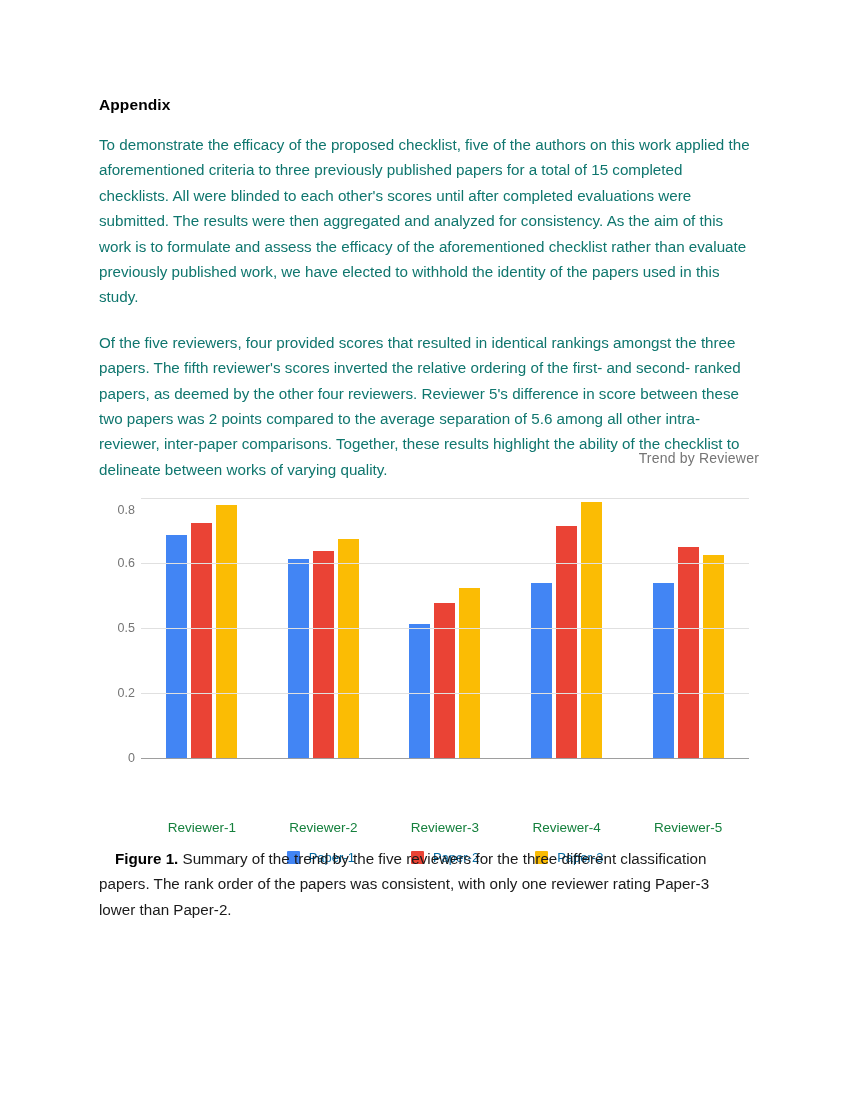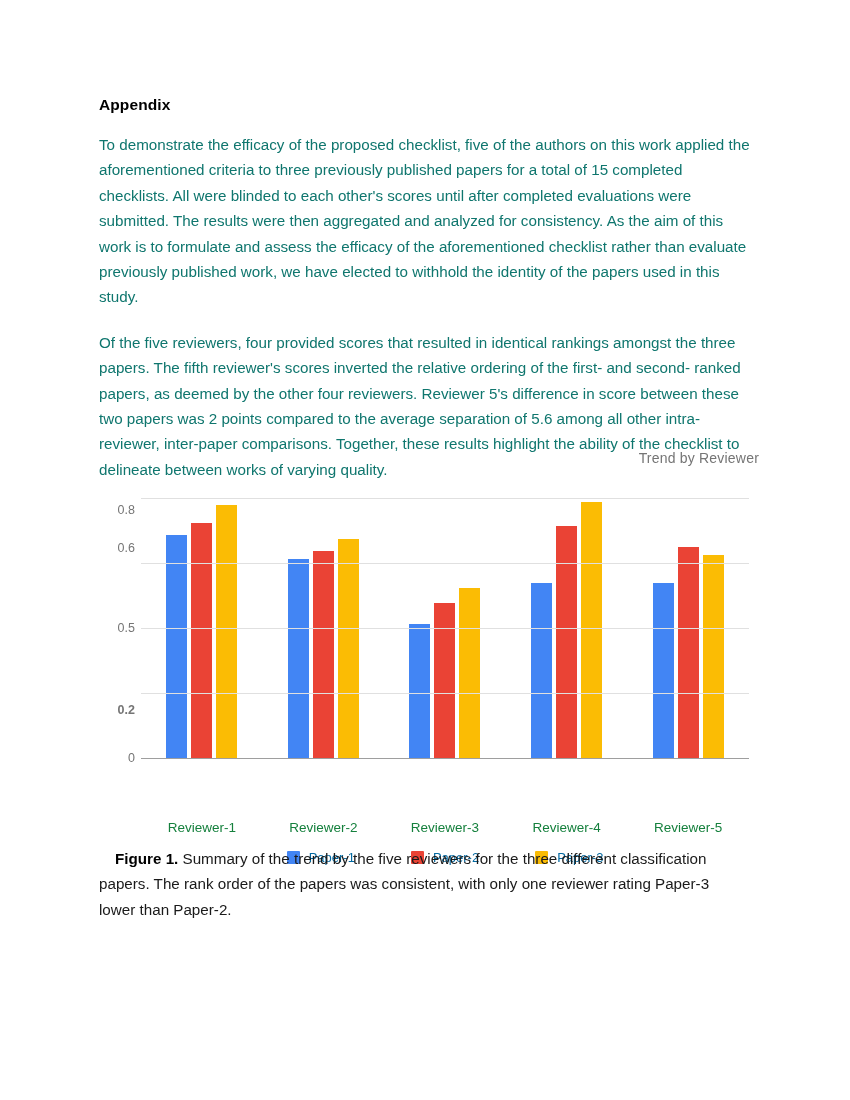--- a/index.html
+++ b/index.html
@@ -180,23 +180,23 @@
     <p class="body-text">To demonstrate the efficacy of the proposed checklist, five of the authors on this work applied the aforementioned criteria to three previously published papers for a total of 15 completed checklists. All were blinded to each other's scores until after completed evaluations were submitted. The results were then aggregated and analyzed for consistency. As the aim of this work is to formulate and assess the efficacy of the aforementioned checklist rather than evaluate previously published work, we have elected to withhold the identity of the papers used in this study.</p>
     <p class="body-text">Of the five reviewers, four provided scores that resulted in identical rankings amongst the three papers. The fifth reviewer's scores inverted the relative ordering of the first- and second- ranked papers, as deemed by the other four reviewers. Reviewer 5's difference in score between these two papers was 2 points compared to the average separation of 5.6 among all other intra-reviewer, inter-paper comparisons. Together, these results highlight the ability of the checklist to delineate between works of varying quality.</p>
   </div>
 
   <div class="chart-block">
     <div class="chart-title">Trend by Reviewer</div>
 
     <div class="plot-wrap">
       <div class="y-axis-labels" id="y-axis-labels">
           <div class="ylab" style="top: 260px;">0</div>
-          <div class="ylab" style="top: 212px; font-weight: bold;">0.2</div>
+          <div class="ylab" style="top: 195px;">0.2</div>
           <div class="ylab" style="top: 130px;">0.5</div>
-          <div class="ylab" style="top: 50px;">0.6</div>
+          <div class="ylab" style="top: 65px;">0.6</div>
           <div class="ylab" style="top: 0px; margin-top: 12px;">0.8</div>
         </div>
       <div class="plot-area" id="plot-area">
         <div class="groups" id="bar-groups">
             <div class="group">
               <div class="bar" title="Paper-1: 0.685" style="background: rgb(66, 133, 244); height: 222.625px;"></div>
               <div class="bar" title="Paper-2: 0.722" style="background: rgb(234, 67, 53); height: 234.65px;"></div>
               <div class="bar" title="Paper-3: 0.777" style="background: rgb(251, 188, 4); height: 252.525px;"></div>
             </div>
             <div class="group">

